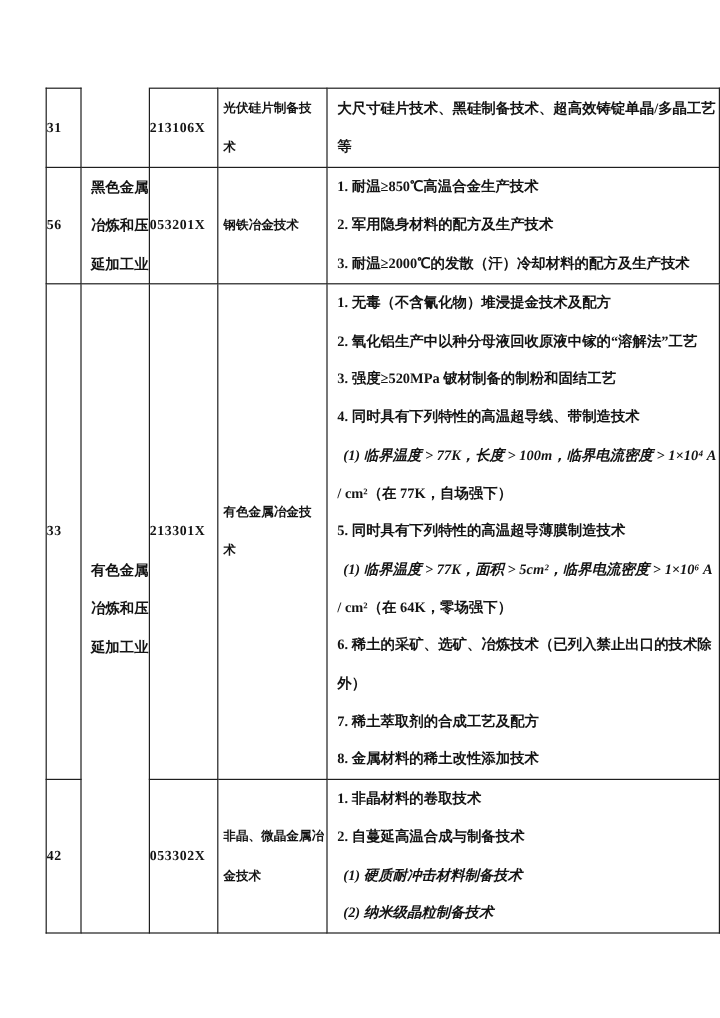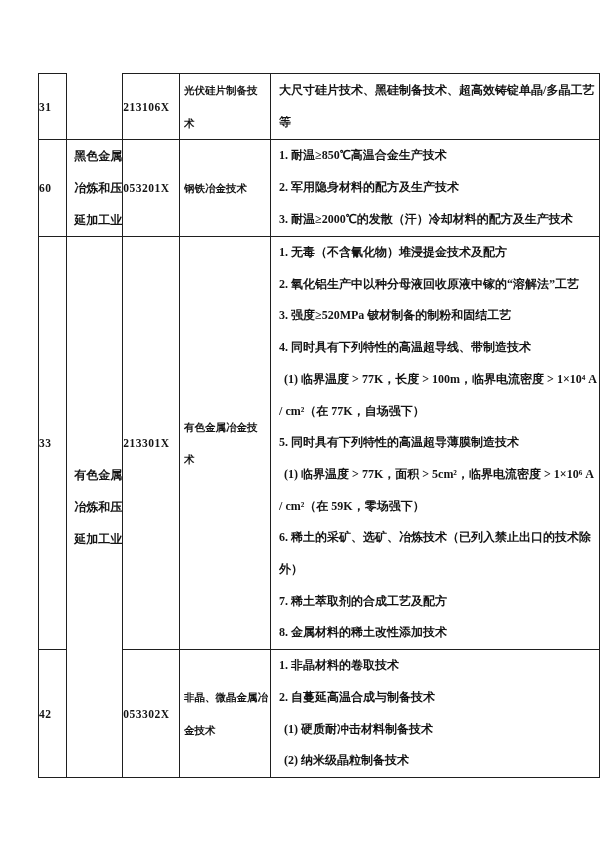--- a/index.html
+++ b/index.html
@@ -56,21 +56,21 @@
   }
   td.desc { padding: 0 2px 0 8px; }
   td.desc .line {
     font-family: "Liberation Serif", serif;
     font-weight: bold;
     font-size: 12px;
     line-height: 31.7px;
     white-space: nowrap;
     overflow: hidden;
   }
-  td.desc .line.indent { padding-left: 5px; }
+  td.desc .line.indent { padding-left: 5px; font-style: italic; }
 </style>
 </head>
 <body>
 
 <div class="page">
   <table class="catalog">
     <colgroup>
       <col style="width:37px">
       <col style="width:62px">
       <col style="width:63px">
@@ -87,21 +87,21 @@
         <div class="line">光伏硅片制备技</div>
         <div class="line">术</div>
       </td>
       <td class="desc">
         <div class="line">大尺寸硅片技术、黑硅制备技术、超高效铸锭单晶/多晶工艺</div>
         <div class="line">等</div>
       </td>
     </tr>
 
     <tr style="height:96px">
-      <td class="num">60</td>
+      <td class="num">56</td>
       <td class="cat">
         <div class="line">黑色金属</div>
         <div class="line">冶炼和压</div>
         <div class="line">延加工业</div>
       </td>
       <td class="code">053201X</td>
       <td class="tech">
         <div class="line">钢铁冶金技术</div>
       </td>
       <td class="desc">
@@ -125,21 +125,21 @@
       </td>
       <td class="desc">
         <div class="line">1. 无毒（不含氰化物）堆浸提金技术及配方</div>
         <div class="line">2. 氧化铝生产中以种分母液回收原液中镓的“溶解法”工艺</div>
         <div class="line">3. 强度≥520MPa 铍材制备的制粉和固结工艺</div>
         <div class="line">4. 同时具有下列特性的高温超导线、带制造技术</div>
         <div class="line indent">(1) 临界温度 &gt; 77K，长度 &gt; 100m，临界电流密度 &gt; 1×10⁴ A</div>
         <div class="line">/ cm²（在 77K，自场强下）</div>
         <div class="line">5. 同时具有下列特性的高温超导薄膜制造技术</div>
         <div class="line indent">(1) 临界温度 &gt; 77K，面积 &gt; 5cm²，临界电流密度 &gt; 1×10⁶ A</div>
-        <div class="line">/ cm²（在 59K，零场强下）</div>
+        <div class="line">/ cm²（在 64K，零场强下）</div>
         <div class="line">6. 稀土的采矿、选矿、冶炼技术（已列入禁止出口的技术除</div>
         <div class="line">外）</div>
         <div class="line">7. 稀土萃取剂的合成工艺及配方</div>
         <div class="line">8. 金属材料的稀土改性添加技术</div>
       </td>
     </tr>
 
     <tr style="height:126px">
       <td class="num">42</td>
       <td class="code">053302X</td>

